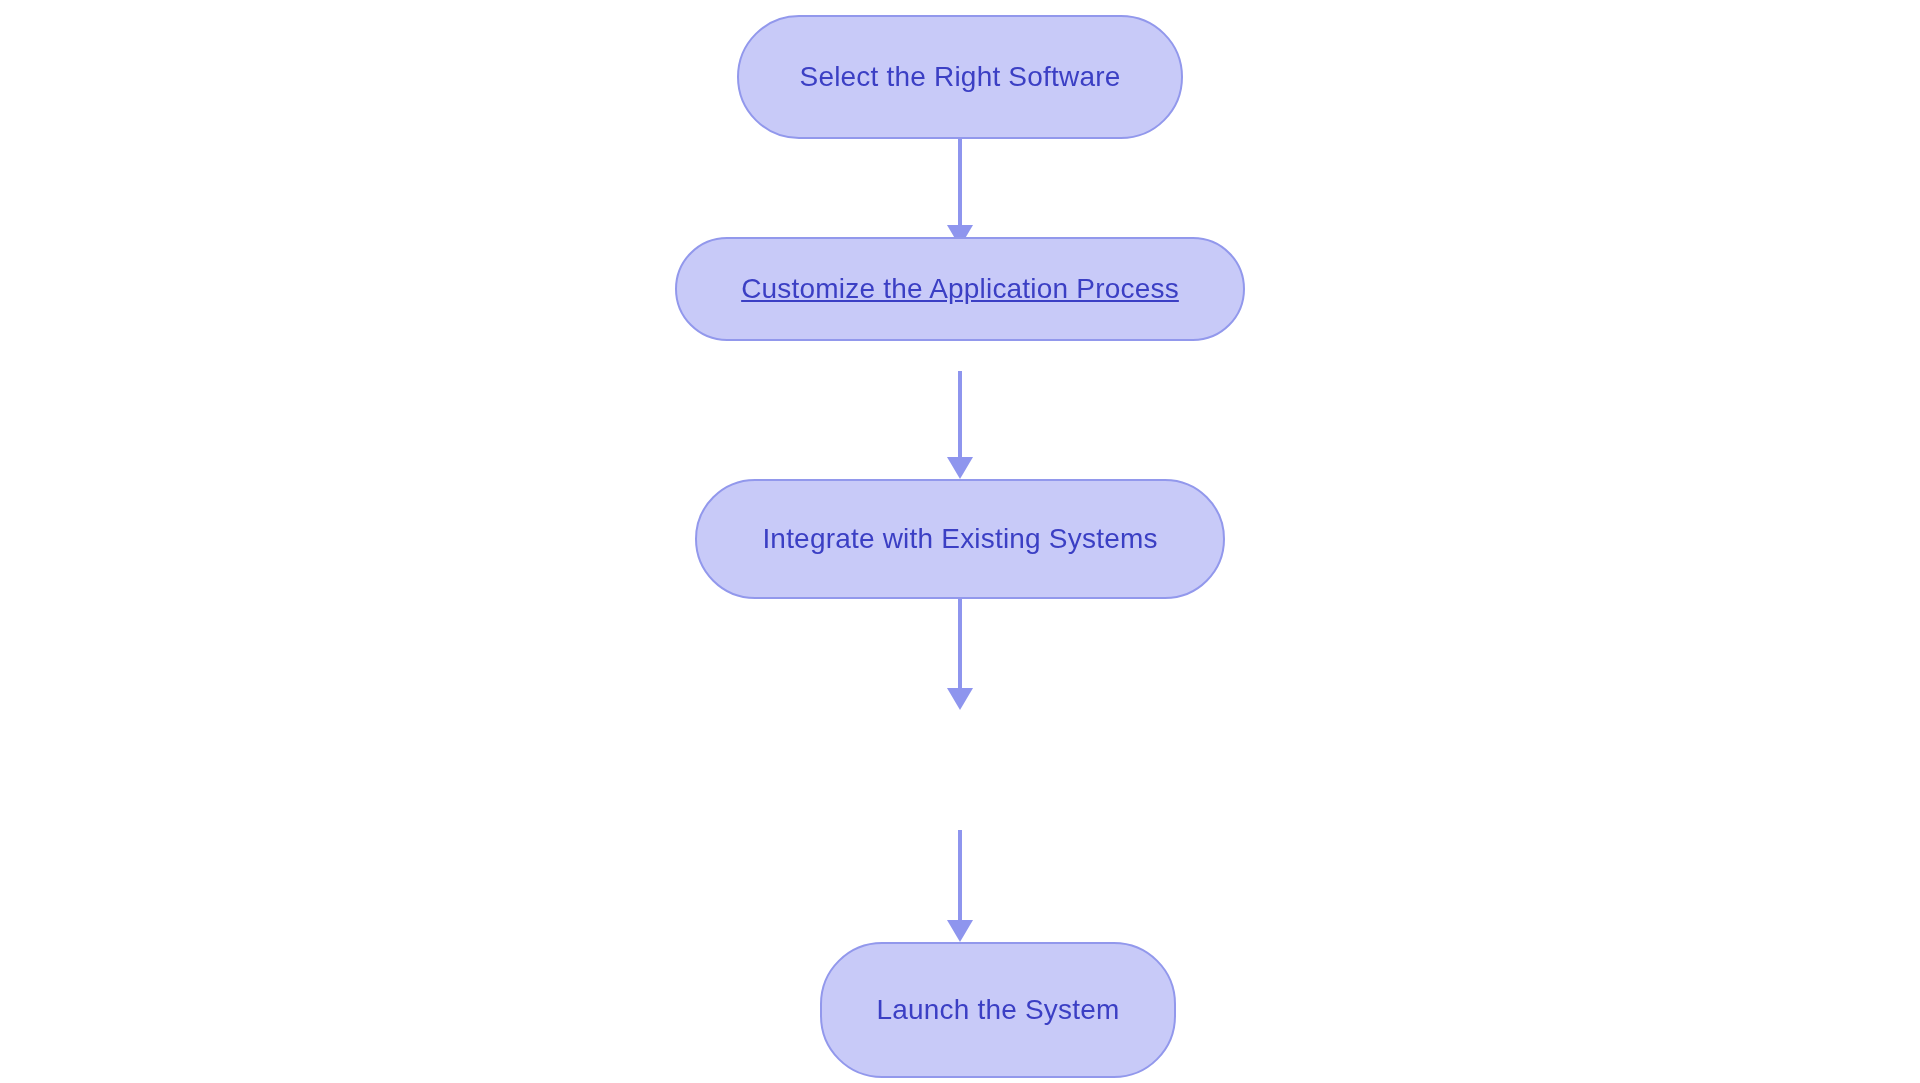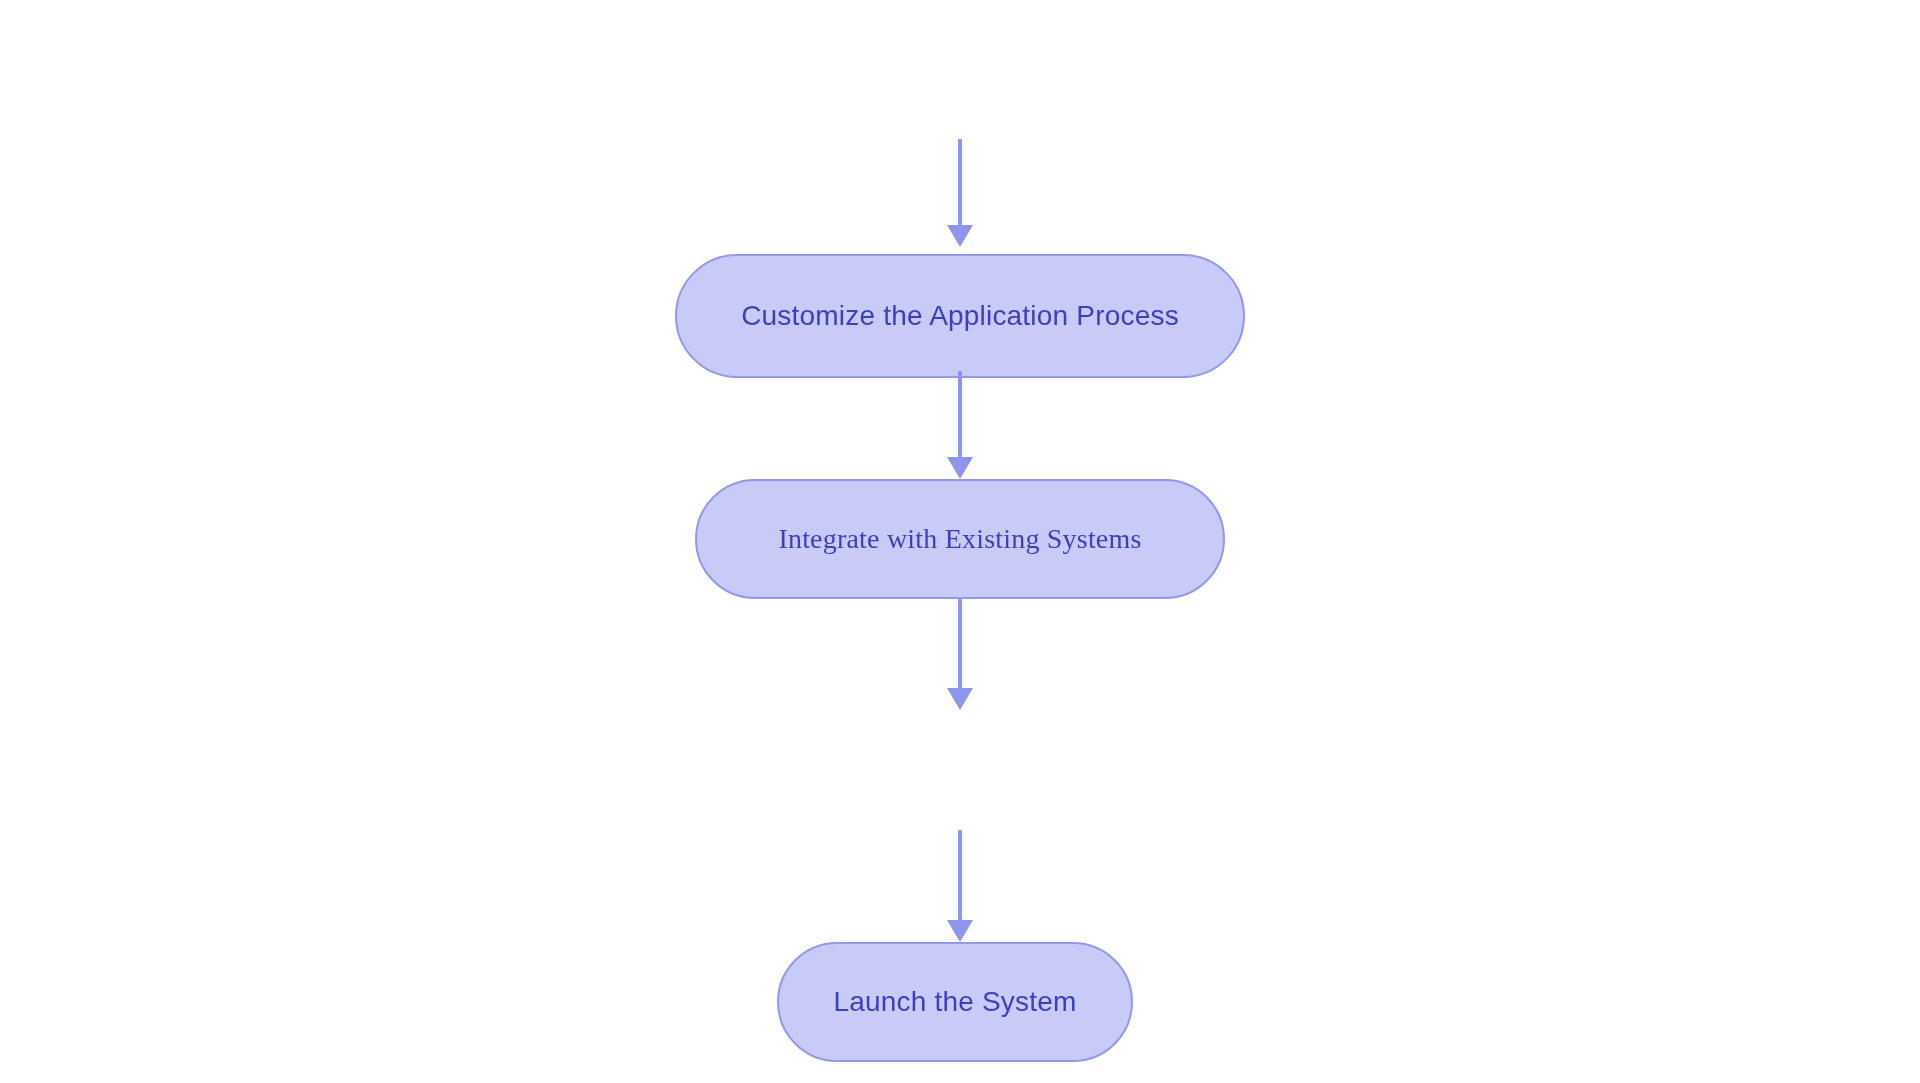--- a/index.html
+++ b/index.html
@@ -22,24 +22,24 @@
     background: var(--node-fill, #c8caf8);
     border: 2px solid var(--node-border, #9298ec);
     border-radius: 62px;
     color: var(--text-color, #3b3fc4);
     font-size: 28px;
     letter-spacing: 0.2px;
     text-align: center;
     white-space: nowrap;
   }
   .node-1 { left: 737px; top: 15px;  width: 446px; height: 124px; }
-  .node-2 { left: 675px; top: 254px; width: 570px; height: 124px; }
-  .node-3 { left: 695px; top: 479px; width: 530px; height: 120px; font-family: Liberation Serif, serif; }
+  .node-2 { left: 675px; top: 237px; width: 570px; height: 104px; text-decoration: underline; }
+  .node-3 { left: 695px; top: 479px; width: 530px; height: 120px; }
   .node-4 { left: 802px; top: 710px; width: 316px; height: 120px; }
-  .node-5 { left: 777px; top: 942px; width: 356px; height: 120px; justify-content: center; }
+  .node-5 { left: 820px; top: 942px; width: 356px; height: 136px; justify-content: center; }
 
   .edge-line {
     position: absolute;
     left: 958px;
     width: 4px;
     background: var(--arrow-color, #8e95ee);
   }
   .edge-head {
     position: absolute;
     left: 947px;
@@ -55,20 +55,23 @@
   .line-3 { top: 599px; height: 91px; }
   .head-3 { top: 688px; }
   .line-4 { top: 830px; height: 92px; }
   .head-4 { top: 920px; }
 </style>
 </head>
 <body>
 
 <div class="canvas">
 
+  <div class="flow-node node-1">
+    <span>Select the Right Software</span>
+  </div>
 
   <div class="edge-line line-1"></div>
   <div class="edge-head head-1"></div>
 
   <div class="flow-node node-2">
     <span>Customize the Application Process</span>
   </div>
 
   <div class="edge-line line-2"></div>
   <div class="edge-head head-2"></div>

